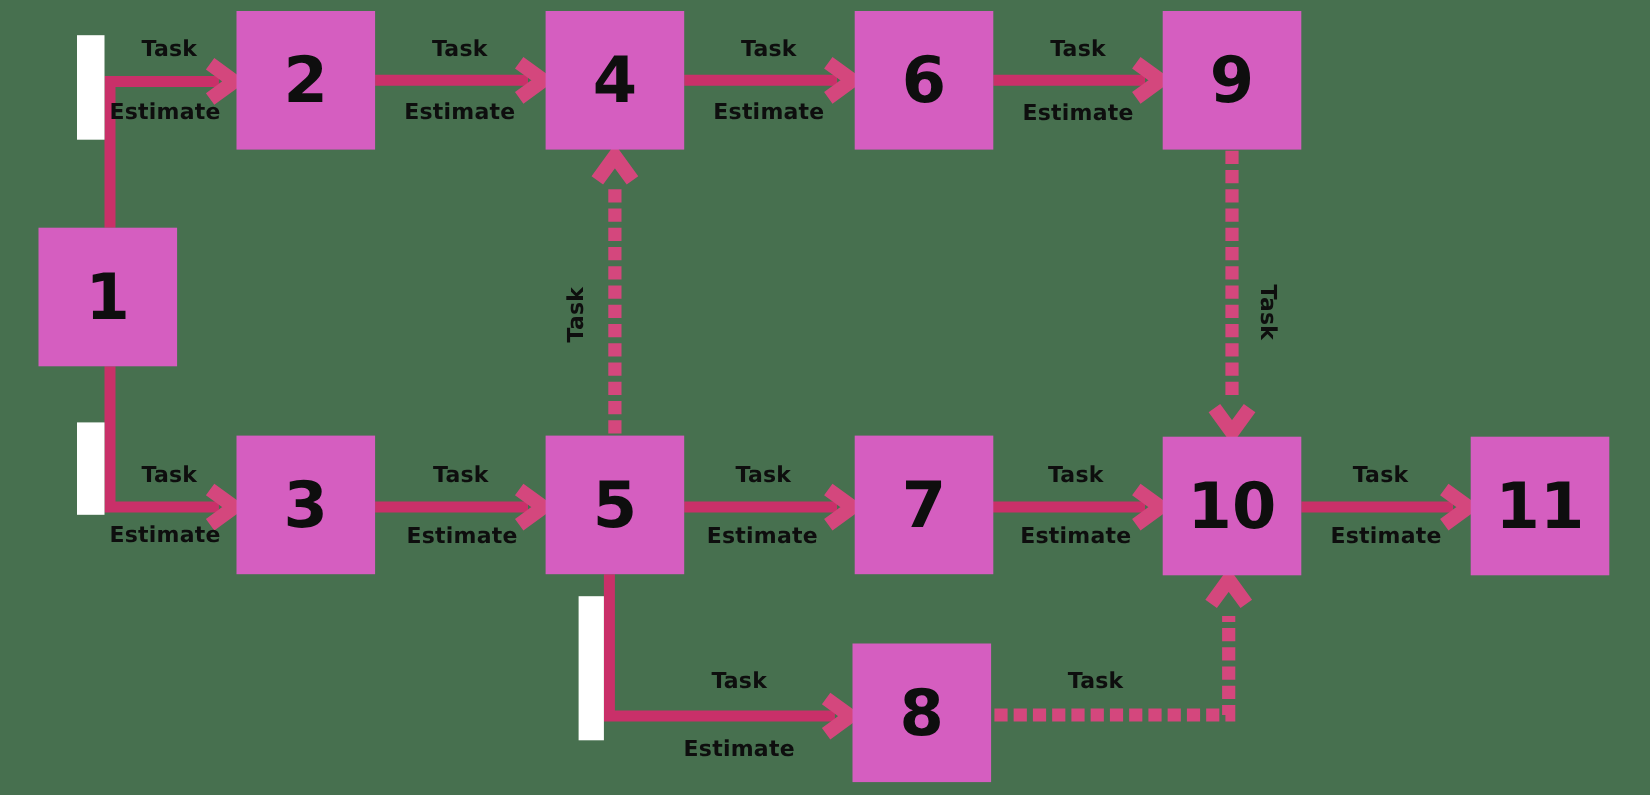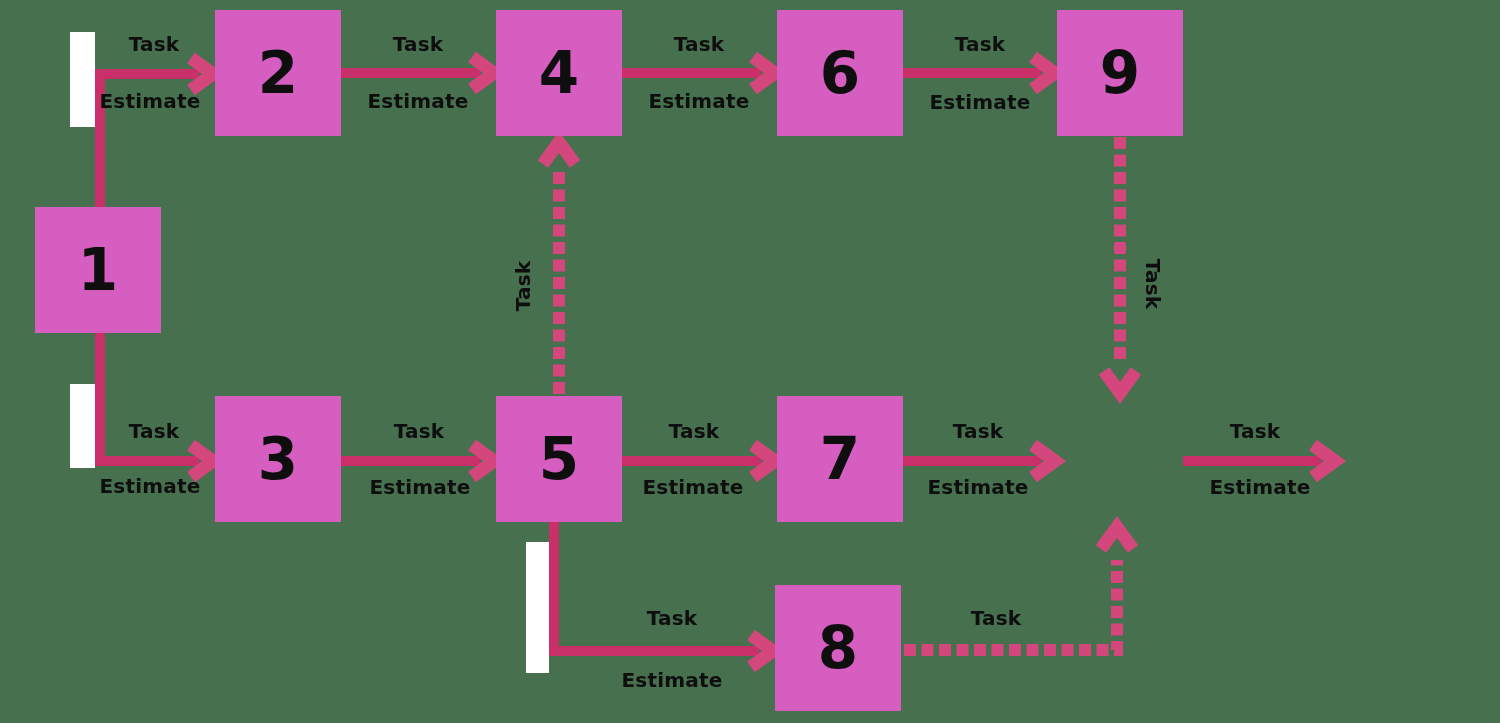--- a/index.html
+++ b/index.html
@@ -105,20 +105,22 @@
 
   <div class="node" style="left:35px;top:207px">1</div>
   <div class="node" style="left:215px;top:10px">2</div>
   <div class="node" style="left:215px;top:396px">3</div>
   <div class="node" style="left:496px;top:10px">4</div>
   <div class="node" style="left:496px;top:396px">5</div>
   <div class="node" style="left:777px;top:10px">6</div>
   <div class="node" style="left:777px;top:396px">7</div>
   <div class="node" style="left:775px;top:585px">8</div>
   <div class="node" style="left:1057px;top:10px">9</div>
+  <div class="node" style="left:1057px;top:397px">10</div>
+  <div class="node" style="left:1337px;top:397px">11</div>
 
   <div class="lbl" style="left:154px;top:44px">Task</div>
   <div class="lbl" style="left:150px;top:101px">Estimate</div>
 
   <div class="lbl" style="left:418px;top:44px">Task</div>
   <div class="lbl" style="left:418px;top:101px">Estimate</div>
 
   <div class="lbl" style="left:699px;top:44px">Task</div>
   <div class="lbl" style="left:699px;top:101px">Estimate</div>
 

